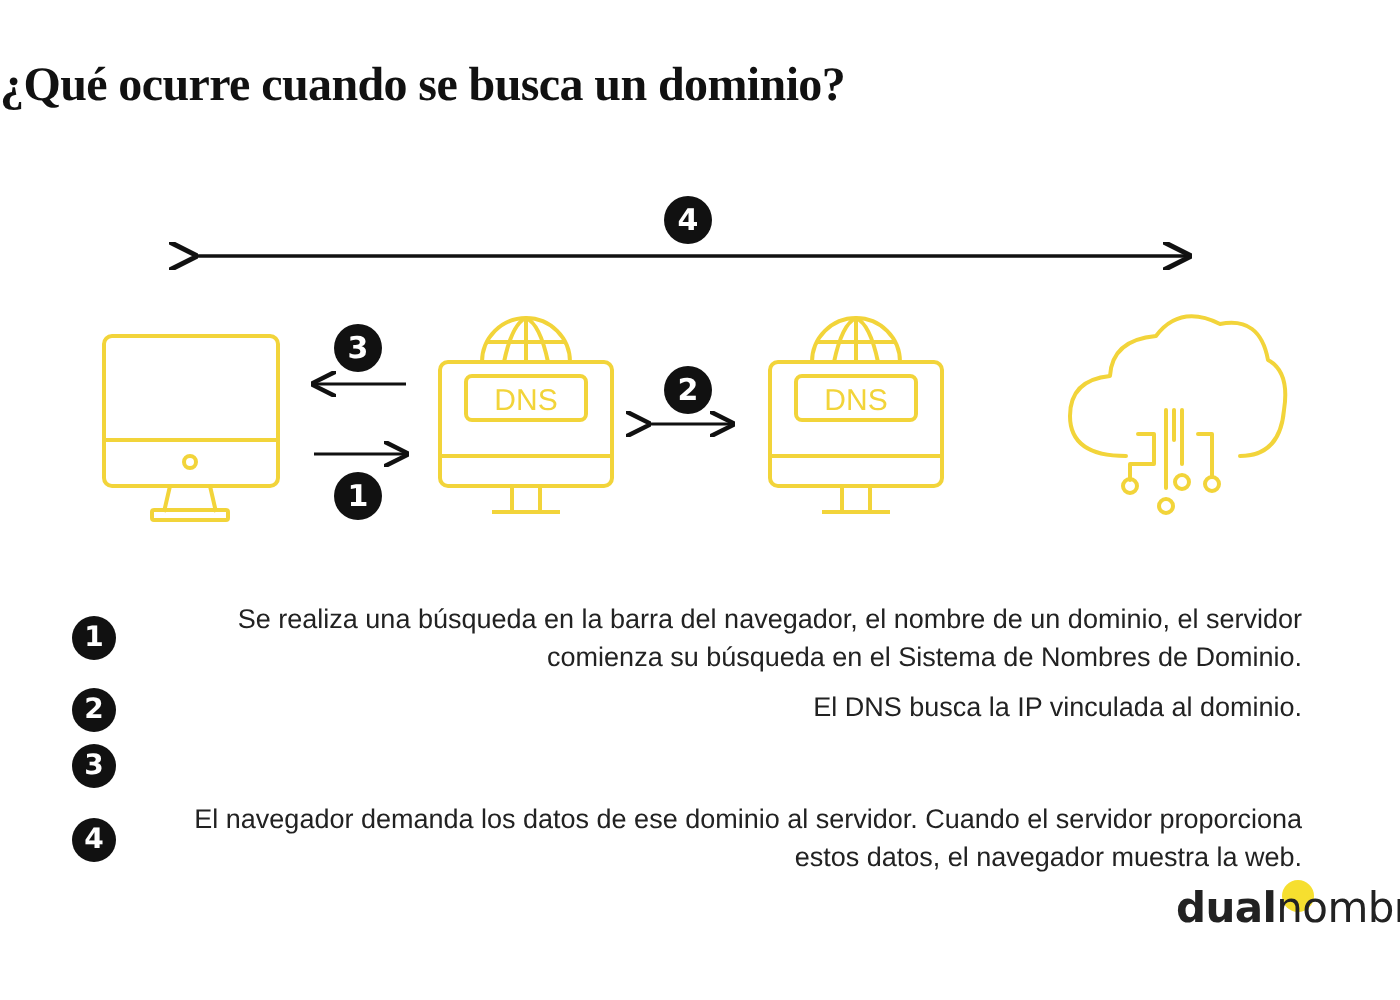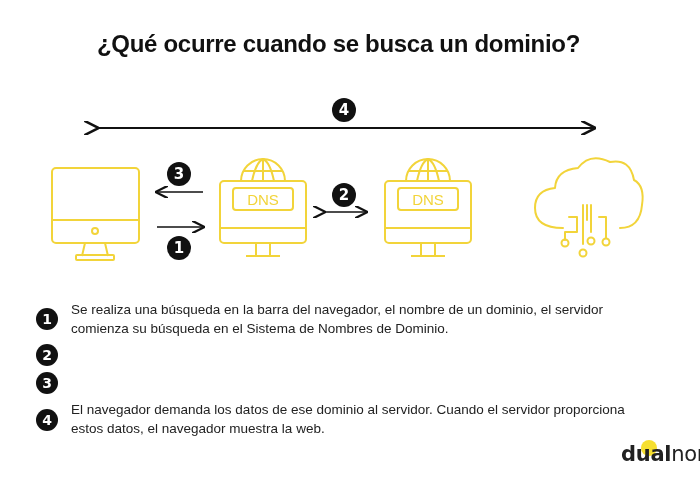--- a/index.html
+++ b/index.html
@@ -1,24 +1,24 @@
 <!DOCTYPE html>
 <html><head>
 <meta charset="utf-8">
 <style>
   html,body{margin:0;padding:0;background:#fff;}
   body{width:700px;height:500px;position:relative;overflow:hidden;font-family:"Liberation Sans",sans-serif;color:#111;}
-  .title{position:absolute;left:0;top:30px;width:580px;text-align:right;font-family:Liberation Sans, sans-serif;font-weight:bold;font-size:24px;letter-spacing:-0.3px;color:#111;}
+  .title{position:absolute;left:0;top:30px;width:580px;text-align:left;font-family:Liberation Serif, serif;font-weight:bold;font-size:24px;letter-spacing:-0.3px;color:#111;}
   .badge{position:absolute;width:24px;height:24px;border-radius:50%;background:#111;color:#fff;font-family:"DejaVu Sans",sans-serif;font-weight:bold;font-size:15px;line-height:24px;text-align:center;}
   svg.abs{position:absolute;left:0;top:0;}
   .step{position:absolute;left:36px;display:flex;align-items:flex-start;}
   .step .num{width:22px;height:22px;border-radius:50%;background:#111;color:#fff;font-family:"DejaVu Sans",sans-serif;font-weight:bold;font-size:14px;line-height:22px;text-align:center;flex:none;margin-right:13px;}
-  .step .txt{font-size:13.5px;line-height:19px;color:#222;width:580px;}
+  .step .txt{font-size:13.5px;line-height:19px;color:#222;width:580px;text-align:right;}
   .logo{position:absolute;left:588px;top:442px;font-family:"DejaVu Sans",sans-serif;font-size:21px;color:#222;letter-spacing:-0.3px;}
-  .logo .b{font-weight:bold;margin-left:33px;}
+  .logo .b{font-weight:bold;}
   .logo-dot{position:absolute;left:641px;top:440px;width:16px;height:16px;border-radius:50%;background:#f5d90a;opacity:0.85;}
 </style>
 </head>
 <body>
 
 <div class="title">¿Qué ocurre cuando se busca un dominio?</div>
 
 <svg class="abs" width="700" height="290">
   <defs>
     <marker id="ah" markerWidth="8" markerHeight="8" refX="7" refY="4" orient="auto">
@@ -84,20 +84,21 @@
 <div class="badge" style="left:167px;top:162px;">3</div>
 <div class="badge" style="left:167px;top:236px;">1</div>
 <div class="badge" style="left:332px;top:183px;">2</div>
 
 <div class="step" style="top:300px;">
   <div class="num" style="margin-top:8px;">1</div>
   <div class="txt">Se realiza una búsqueda en la barra del navegador, el nombre de un dominio, el servidor comienza su búsqueda en el Sistema de Nombres de Dominio.</div>
 </div>
 <div class="step" style="top:344px;">
   <div class="num">2</div>
+  <div class="txt">El DNS busca la IP vinculada al dominio.</div>
 </div>
 <div class="step" style="top:372px;">
   <div class="num">3</div>
 </div>
 <div class="step" style="top:400px;">
   <div class="num" style="margin-top:9px;">4</div>
   <div class="txt">El navegador demanda los datos de ese dominio al servidor. Cuando el servidor proporciona estos datos, el navegador muestra la web.</div>
 </div>
 
 <div class="logo-dot"></div>

